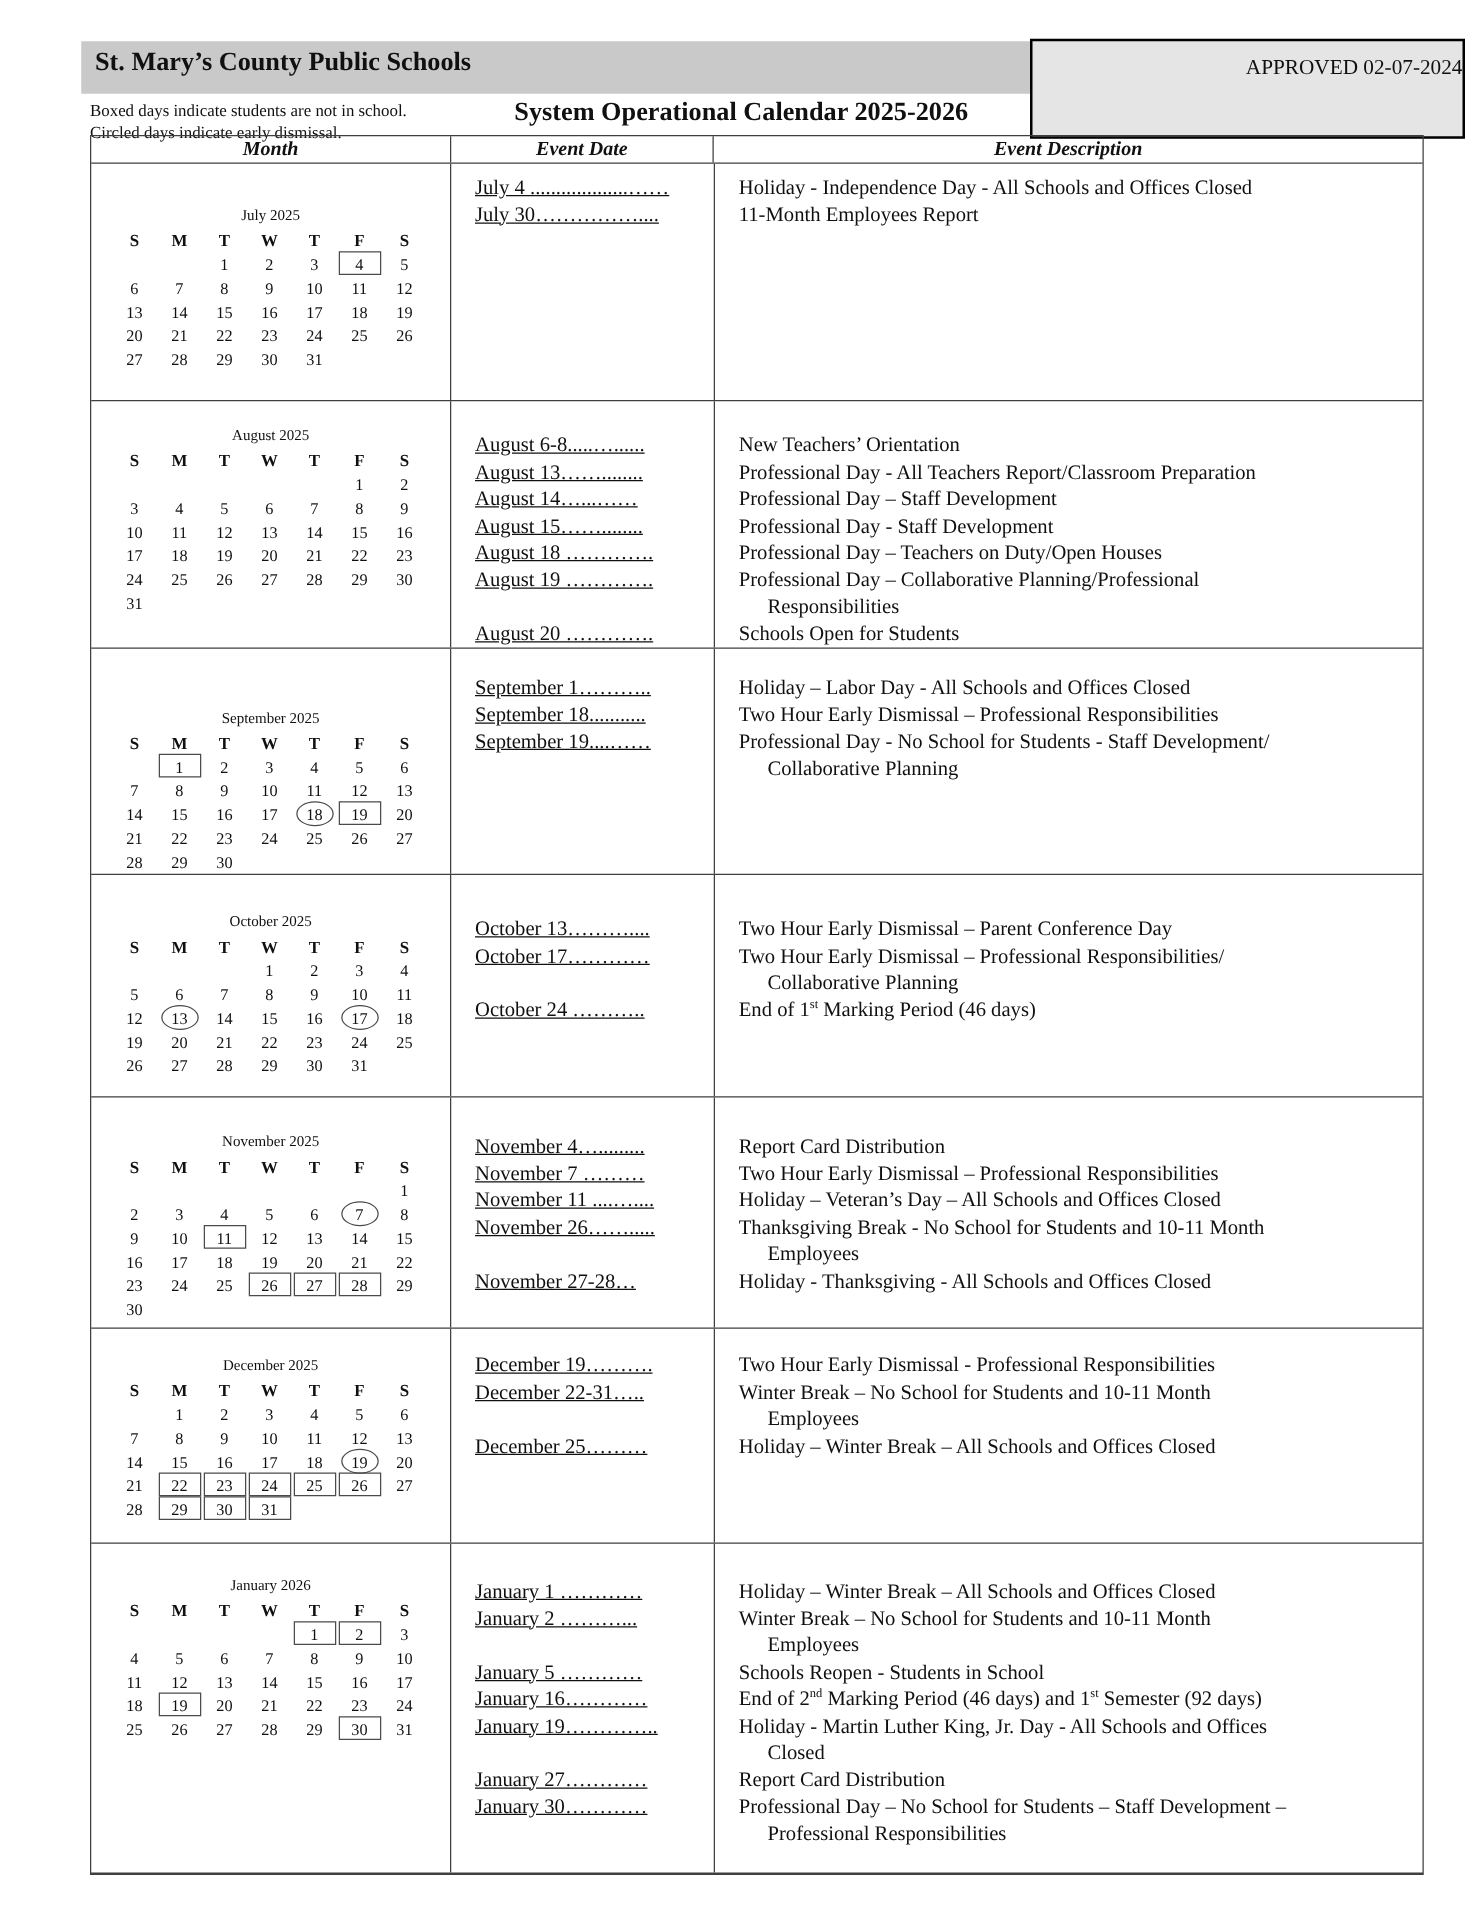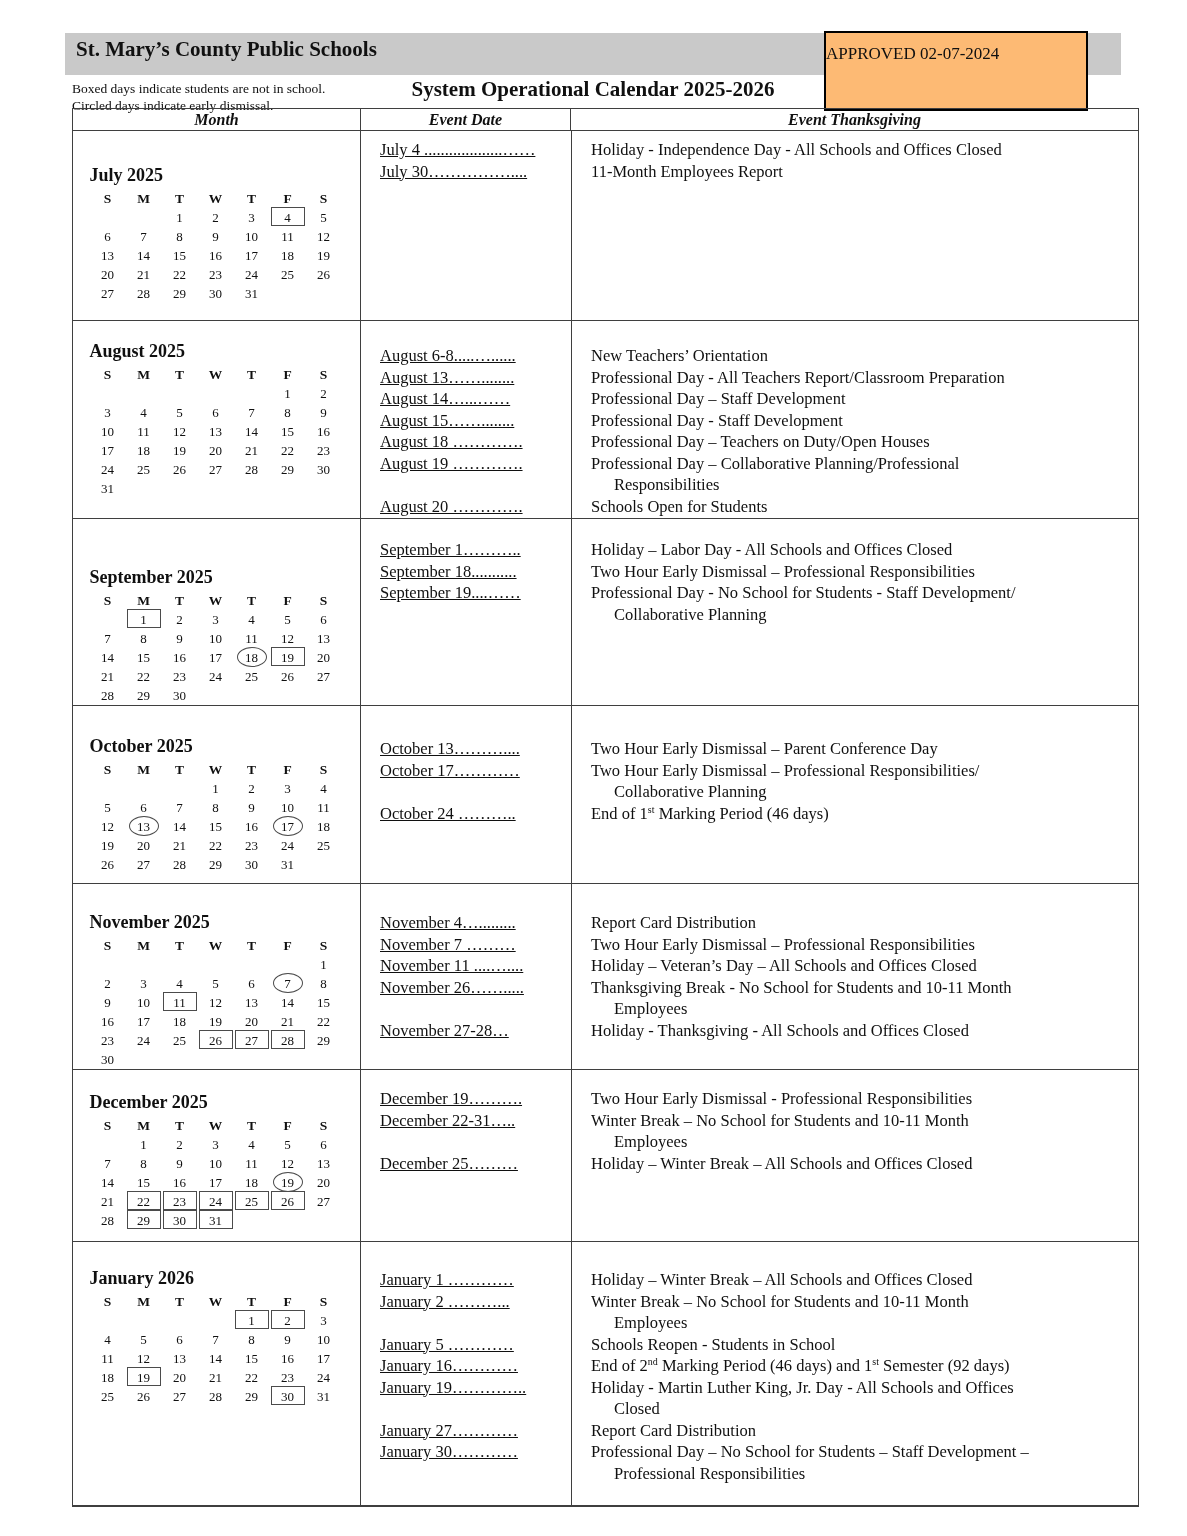--- a/index.html
+++ b/index.html
@@ -5,22 +5,22 @@
   html,body{margin:0;padding:0;background:#fff;}
   .page{position:relative;width:1187px;height:1536px;background:#ffffff;
         font-family:"Liberation Serif", serif;color:#101010;overflow:hidden;}
 
   
   .band{position:absolute;left:65px;top:33px;width:1056px;height:42px;background:var(--band,#c9c9c9);}
   .title1{position:absolute;left:76px;top:37px;width:1056px;text-align:left;
           font-size:21px;font-weight:bold;}
   .title2{position:absolute;left:65px;top:77px;width:1056px;text-align:center;
           font-size:21px;font-weight:bold;}
-  .stamp{position:absolute;left:824px;top:31px;width:264px;height:80px;box-sizing:border-box;
-         border:2px solid #000;background:#fdba74;text-align:left;font-size:17px;padding-top:11px;}
+  .stamp{position:absolute;left:824px;top:31px;width:348px;height:80px;box-sizing:border-box;
+         border:2px solid #000;background:#e5e5e5;text-align:right;font-size:17px;padding-top:11px;}
   .note{position:absolute;left:72px;font-size:13.5px;text-align:right;}
   .note.n1{top:81px}
   .note.n2{top:98px}
 
   
   .tbl{position:absolute;left:72px;top:108px;width:1067px;box-sizing:border-box;
        border:1px solid var(--bd,#3f3f3f);border-bottom-width:2px;}
   .thead{display:flex;border-bottom:1px solid var(--bd,#3f3f3f);height:21px;
          font-weight:bold;font-style:italic;font-size:16px;}
   .th{display:flex;align-items:center;justify-content:center;height:100%;box-sizing:border-box;}
@@ -35,21 +35,21 @@
   .vline{position:absolute;left:210px;top:0;bottom:0;width:1px;background:var(--bd,#3f3f3f);}
 
   .event{display:flex;font-size:16.5px;line-height:21.5px;}
   .edate{width:210px;box-sizing:border-box;padding-left:19px;white-space:nowrap;overflow:hidden;text-decoration:underline;}
   .edesc{flex:1;padding-left:20px;padding-right:6px;}
   .edesc .cont{padding-left:23px;}
   sup{font-size:10px;line-height:0;}
 
   
   .cal{width:254px;margin:0 auto;}
-  .cal-title{font-weight:bold;font-size:18px;}
+  .cal-title{text-align:center;font-weight:normal;font-size:12px;}
   .cgrid{display:grid;grid-template-columns:repeat(7,36px);margin-top:3px;}
   .dh{font-weight:bold;font-size:13.5px;text-align:center;height:19px;line-height:19px;}
   .dc{position:relative;font-size:13px;text-align:center;height:19px;line-height:19px;}
   .dc .num{position:relative;z-index:1;}
   .box-mark{position:absolute;left:1px;right:1px;top:-1px;bottom:1px;border:1px solid #4b4b4b;}
   .circ-mark{position:absolute;left:3px;right:3px;top:-1px;bottom:0;border:1px solid #4b4b4b;border-radius:50%;}
 </style>
 </head>
 <body>
 
@@ -60,21 +60,21 @@
   <div class="stamp">
     <span>APPROVED 02-07-2024</span>
   </div>
   <div class="note n1">Boxed days indicate students are not in school.</div>
   <div class="note n2">Circled days indicate early dismissal.</div>
 
   <div class="tbl">
     <div class="thead">
       <div class="th c1">Month</div>
       <div class="th c2">Event Date</div>
-      <div class="th c3">Event Thanksgiving</div>
+      <div class="th c3">Event Description</div>
     </div>
     <div id="rows">
         <div class="mrow" style="min-height: 190px;">
           <div class="mcell">
             <div class="cal" style="margin-top:34px">
        <div class="cal-title">July 2025</div>
        <div class="cgrid">
                 <div class="dh">S</div>
                 <div class="dh">M</div>
                 <div class="dh">T</div>

